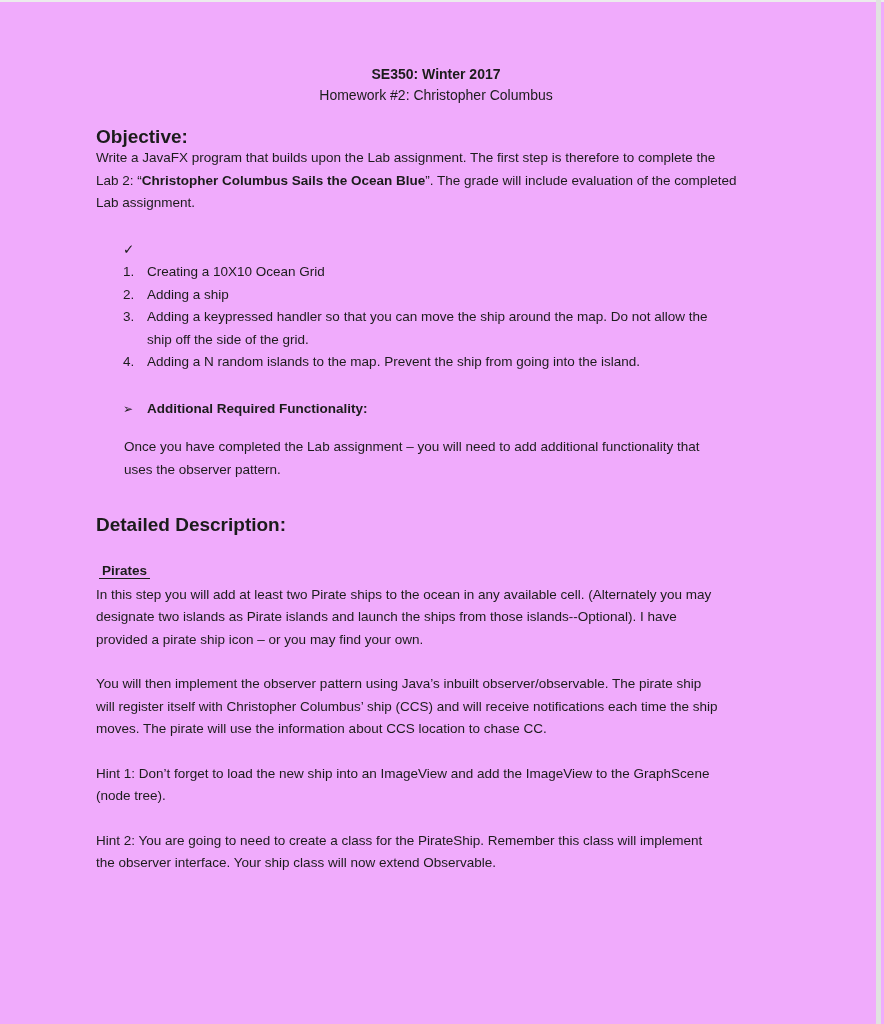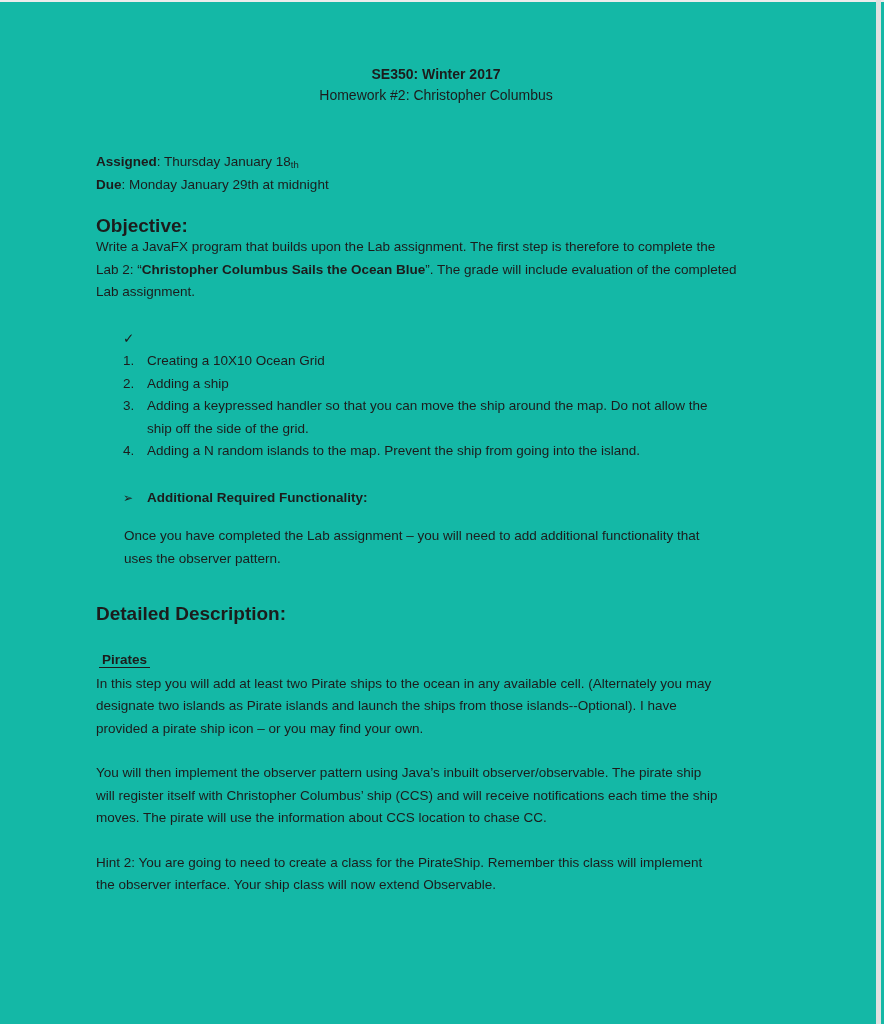--- a/index.html
+++ b/index.html
@@ -1,20 +1,20 @@
 <!DOCTYPE html>
 <html><head>
 <meta charset="utf-8">
 <style>
   html, body { margin: 0; padding: 0; background: #ffffff; }
   .page {
     position: relative;
     width: 884px;
     height: 1024px;
-    background: #14b8a6;
+    background: #f0abfc;
     overflow: hidden;
     font-family: "Liberation Sans", sans-serif;
     color: #1c1c1c;
   }
   .edge-top {
     position: absolute; top: 0; left: 0; right: 0; height: 2px;
     background: #ececec;
   }
   .edge-right {
     position: absolute; top: 0; bottom: 0; right: 3px; width: 5px;
@@ -70,24 +70,20 @@
   <div class="edge-top"></div>
   <div class="edge-right"></div>
 
   <div class="content">
 
     <div class="doc-title">
       <div class="t1">SE350: Winter 2017</div>
       <div class="t2">Homework #2: Christopher Columbus</div>
     </div>
 
-    <div class="meta">
-      <div><span class="b">Assigned</span><span>: Thursday January 18</span><span class="ord">th</span></div>
-      <div><span class="b">Due</span><span>: Monday January 29th at midnight</span></div>
-    </div>
 
     <h3 class="h-objective">Objective:</h3>
 
     <p class="para p-objective"><span>Write a JavaFX program that builds upon the Lab assignment. The first step is therefore to complete the
 Lab 2: “</span><span class="b">Christopher Columbus Sails the Ocean Blue</span><span>”. The grade will include evaluation of the completed
 Lab assignment.</span></p>
 
     <div class="list-block">
       <div class="li">
         <span class="marker">✓</span>
@@ -124,17 +120,19 @@
     <div class="pirates-row">
       <span class="pirates-heading">Pirates</span>
     </div>
 
     <p class="para p-first">In this step you will add at least two Pirate ships to the ocean in any available cell. (Alternately you may
 designate two islands as Pirate islands and launch the ships from those islands--Optional). I have
 provided a pirate ship icon – or you may find your own.</p>
     <p class="para p-body">You will then implement the observer pattern using Java’s inbuilt observer/observable. The pirate ship
 will register itself with Christopher Columbus’ ship (CCS) and will receive notifications each time the ship
 moves. The pirate will use the information about CCS location to chase CC.</p>
+    <p class="para p-body">Hint 1: Don’t forget to load the new ship into an ImageView and add the ImageView to the GraphScene
+(node tree).</p>
     <p class="para p-body">Hint 2: You are going to need to create a class for the PirateShip. Remember this class will implement
 the observer interface. Your ship class will now extend Observable.</p>
 
   </div>
 </div>
 
 </body></html>

